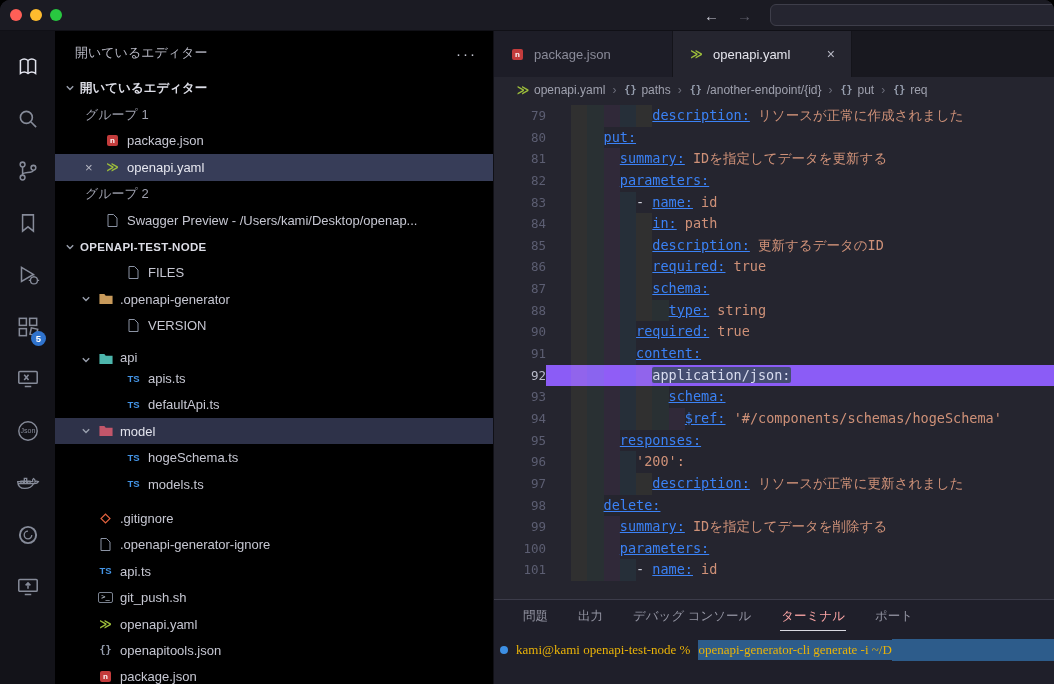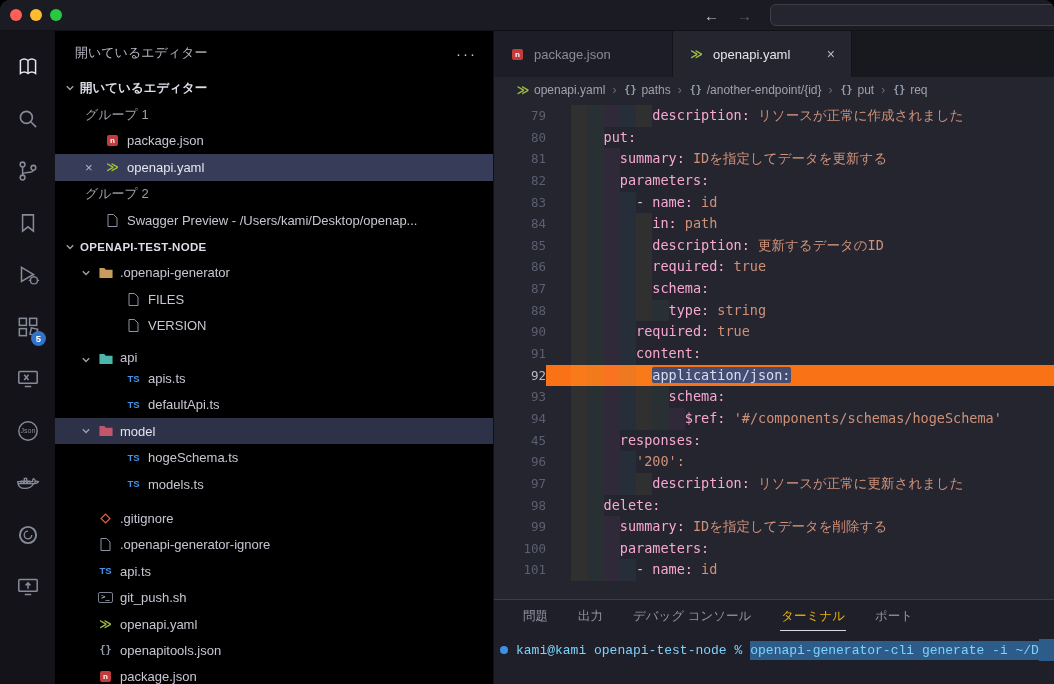--- a/index.html
+++ b/index.html
@@ -53,39 +53,39 @@
   .tab-close{margin-left:auto;font-size:14px;color:#b9bac6;padding:0 2px;cursor:pointer;}
   .breadcrumb{height:26px;flex:none;display:flex;align-items:center;padding-left:22px;font-size:12px;color:#9fa1ae;white-space:nowrap;overflow:hidden;background:#25252f;}
   .bc-item{display:flex;align-items:center;gap:4px;cursor:pointer;flex:none;}
   .breadcrumb .fi{width:14px;margin-right:0;}
   .bc-sep{margin:0 7px;color:#6b6d7a;flex:none;}
 
   .code{flex:1;overflow:hidden;padding-top:2px;cursor:text;}
   .cl{display:flex;height:21.65px;line-height:21.65px;font-size:13.5px;font-family:"DejaVu Sans Mono",monospace;}
   .ln{width:52px;flex:none;text-align:right;color:#5c5e72;font-size:12.5px;}
   .lw{flex:1;padding-left:25px;min-width:0;}
-  .cl.cur .lw{background:#f97316;}
+  .cl.cur .lw{background:#8b5cf6;}
   .cl.cur .ln{color:#b9bbca;}
   .lc{white-space:pre;}
   .ind{display:inline-block;height:21.65px;vertical-align:top;white-space:pre;}
   .i0{background:rgba(255,255,64,.055);}
   .i1{background:rgba(127,255,127,.055);}
   .i2{background:rgba(255,127,255,.05);}
   .i3{background:rgba(79,236,236,.055);}
-  .tk-k{color:#f9a8d4;}
+  .tk-k{color:#3b82f6;text-decoration:underline;}
   .tk-v{color:#cf9178;}
   .tk-p{color:#cfd0da;}
   .tk-o{background:#454e72;color:#d8dcef;border-radius:2px;}
 
   
   .panel{height:84px;flex:none;border-top:1px solid #3c3c4a;background:#1f1f2a;display:flex;flex-direction:column;}
   .panel-tabs{height:32px;flex:none;display:flex;align-items:center;gap:28px;padding-left:28px;font-size:12.5px;color:#9394a2;}
   .ptab{cursor:pointer;padding:7px 1px 5px;border-bottom:1px solid transparent;}
-  .ptab.active{color:#eab308;border-bottom-color:#d8d8e0;}
-  .term{flex:1;padding:7px 0 0 6px;font-family:Liberation Mono, monospace;font-size:13px;color:#7dd3fc;overflow:hidden;cursor:text;}
+  .ptab.active{color:#fca5a5;border-bottom-color:#d8d8e0;}
+  .term{flex:1;padding:7px 0 0 6px;font-family:Liberation Serif, serif;font-size:13px;color:#eab308;overflow:hidden;cursor:text;}
   .term-line{display:flex;align-items:center;width:100%;height:22px;}
   .term-dot{width:8px;height:8px;border-radius:50%;background:#3d8fe4;margin-right:8px;flex:none;}
   .term-prompt{white-space:pre;flex:none;}
   .term-cmd{white-space:pre;margin-left:8px;flex:none;padding:2px 0;}
   .sel{background:#2d5c8b;}
   .term-fill{flex:1;align-self:stretch;}
 </style>
 </head>
 <body>
 
@@ -243,41 +243,41 @@
           </div>
         <div class="sect sect-ws">
           <span class="chev">
               <svg width="10" height="10" viewBox="0 0 10 10">
                 <path d="M1.8 3.2 5 6.4 8.2 3.2" fill="none" stroke="#9aa0ae" stroke-width="1.4"></path>
               </svg>
             </span>
           <span>OPENAPI-TEST-NODE</span>
         </div>
         <div>
+            <div class="row tree-item" style="padding-left: 52px;">
+              <span class="chev"></span>
+              <span class="fi">
+                <svg width="11" height="13" viewBox="0 0 11 13">
+                  <path d="M1 .5h5.5L10 4v8.5H1z" fill="none" stroke="#8b93a4"></path>
+                </svg>
+              </span>
+              <span class="lbl">FILES</span>
+            </div>
             <div class="row tree-item" style="padding-left: 24px;">
               <span class="chev">
                 <svg width="10" height="10" viewBox="0 0 10 10">
                   <path d="M1.8 3.2 5 6.4 8.2 3.2" fill="none" stroke="#9aa0ae" stroke-width="1.4"></path>
                 </svg>
               </span>
               <span class="fi">
                 <svg width="14" height="12" viewBox="0 0 16 13">
                   <path d="M.5.8h5.6l1.6 2h7.8v9.4H.5z" fill="#c89a5b"></path>
                 </svg>
               </span>
               <span class="lbl">.openapi-generator</span>
-            </div>
-            <div class="row tree-item" style="padding-left: 52px;">
-              <span class="chev"></span>
-              <span class="fi">
-                <svg width="11" height="13" viewBox="0 0 11 13">
-                  <path d="M1 .5h5.5L10 4v8.5H1z" fill="none" stroke="#8b93a4"></path>
-                </svg>
-              </span>
-              <span class="lbl">FILES</span>
             </div>
             <div class="row tree-item" style="padding-left: 52px;">
               <span class="chev"></span>
               <span class="fi">
                 <svg width="11" height="13" viewBox="0 0 11 13">
                   <path d="M1 .5h5.5L10 4v8.5H1z" fill="none" stroke="#8b93a4"></path>
                 </svg>
               </span>
               <span class="lbl">VERSION</span>
             </div>
@@ -499,21 +499,21 @@
           </div>
           <div class="cl">
             <span class="ln">93</span>
             <span class="lw"><span class="lc"><span class="ind i0">  </span><span class="ind i1">  </span><span class="ind i2">  </span><span class="ind i3">  </span><span class="ind i0">  </span><span class="ind i1">  </span><span class="tk-k">schema:</span></span></span>
           </div>
           <div class="cl">
             <span class="ln">94</span>
             <span class="lw"><span class="lc"><span class="ind i0">  </span><span class="ind i1">  </span><span class="ind i2">  </span><span class="ind i3">  </span><span class="ind i0">  </span><span class="ind i1">  </span><span class="ind i2">  </span><span class="tk-k">$ref:</span><span class="tk-v"> '#/components/schemas/hogeSchema'</span></span></span>
           </div>
           <div class="cl">
-            <span class="ln">45</span>
+            <span class="ln">95</span>
             <span class="lw"><span class="lc"><span class="ind i0">  </span><span class="ind i1">  </span><span class="ind i2">  </span><span class="tk-k">responses:</span></span></span>
           </div>
           <div class="cl">
             <span class="ln">96</span>
             <span class="lw"><span class="lc"><span class="ind i0">  </span><span class="ind i1">  </span><span class="ind i2">  </span><span class="ind i3">  </span><span class="tk-v">'200':</span></span></span>
           </div>
           <div class="cl">
             <span class="ln">97</span>
             <span class="lw"><span class="lc"><span class="ind i0">  </span><span class="ind i1">  </span><span class="ind i2">  </span><span class="ind i3">  </span><span class="ind i0">  </span><span class="tk-k">description:</span><span class="tk-v"> リソースが正常に更新されました</span></span></span>
           </div>

